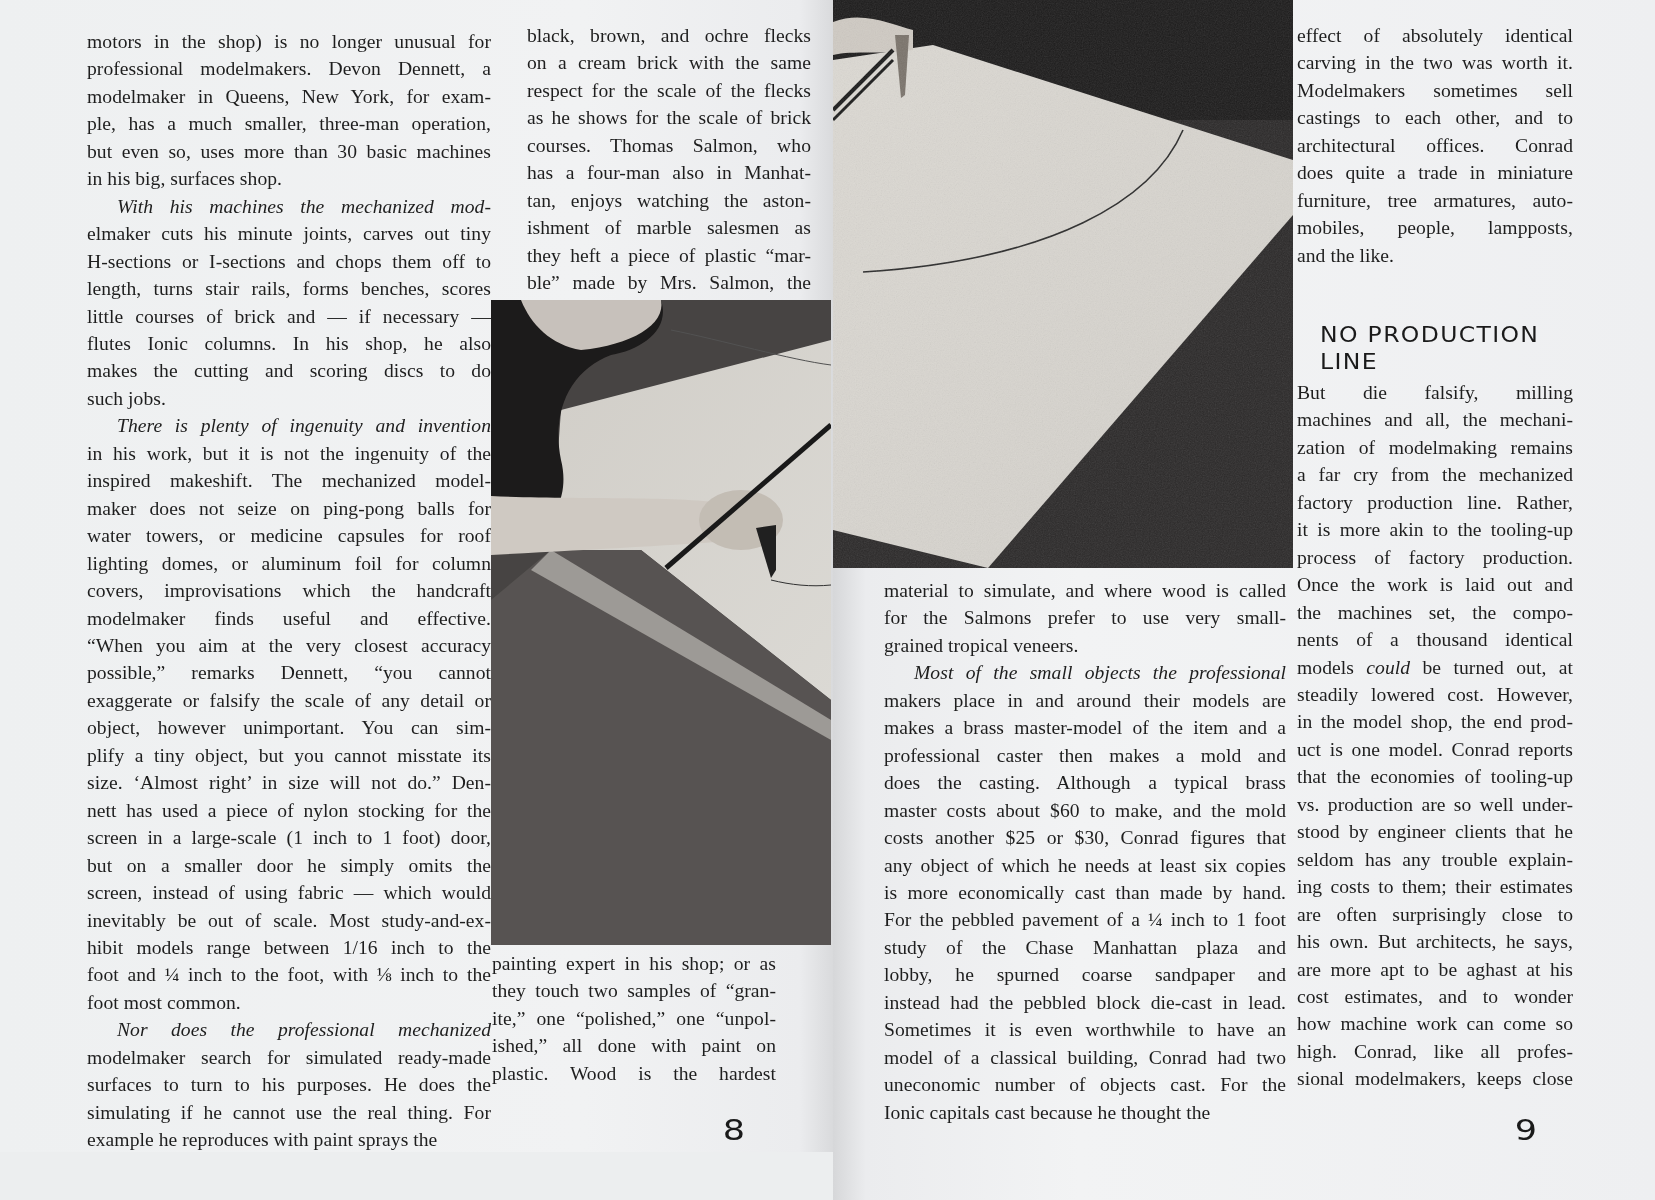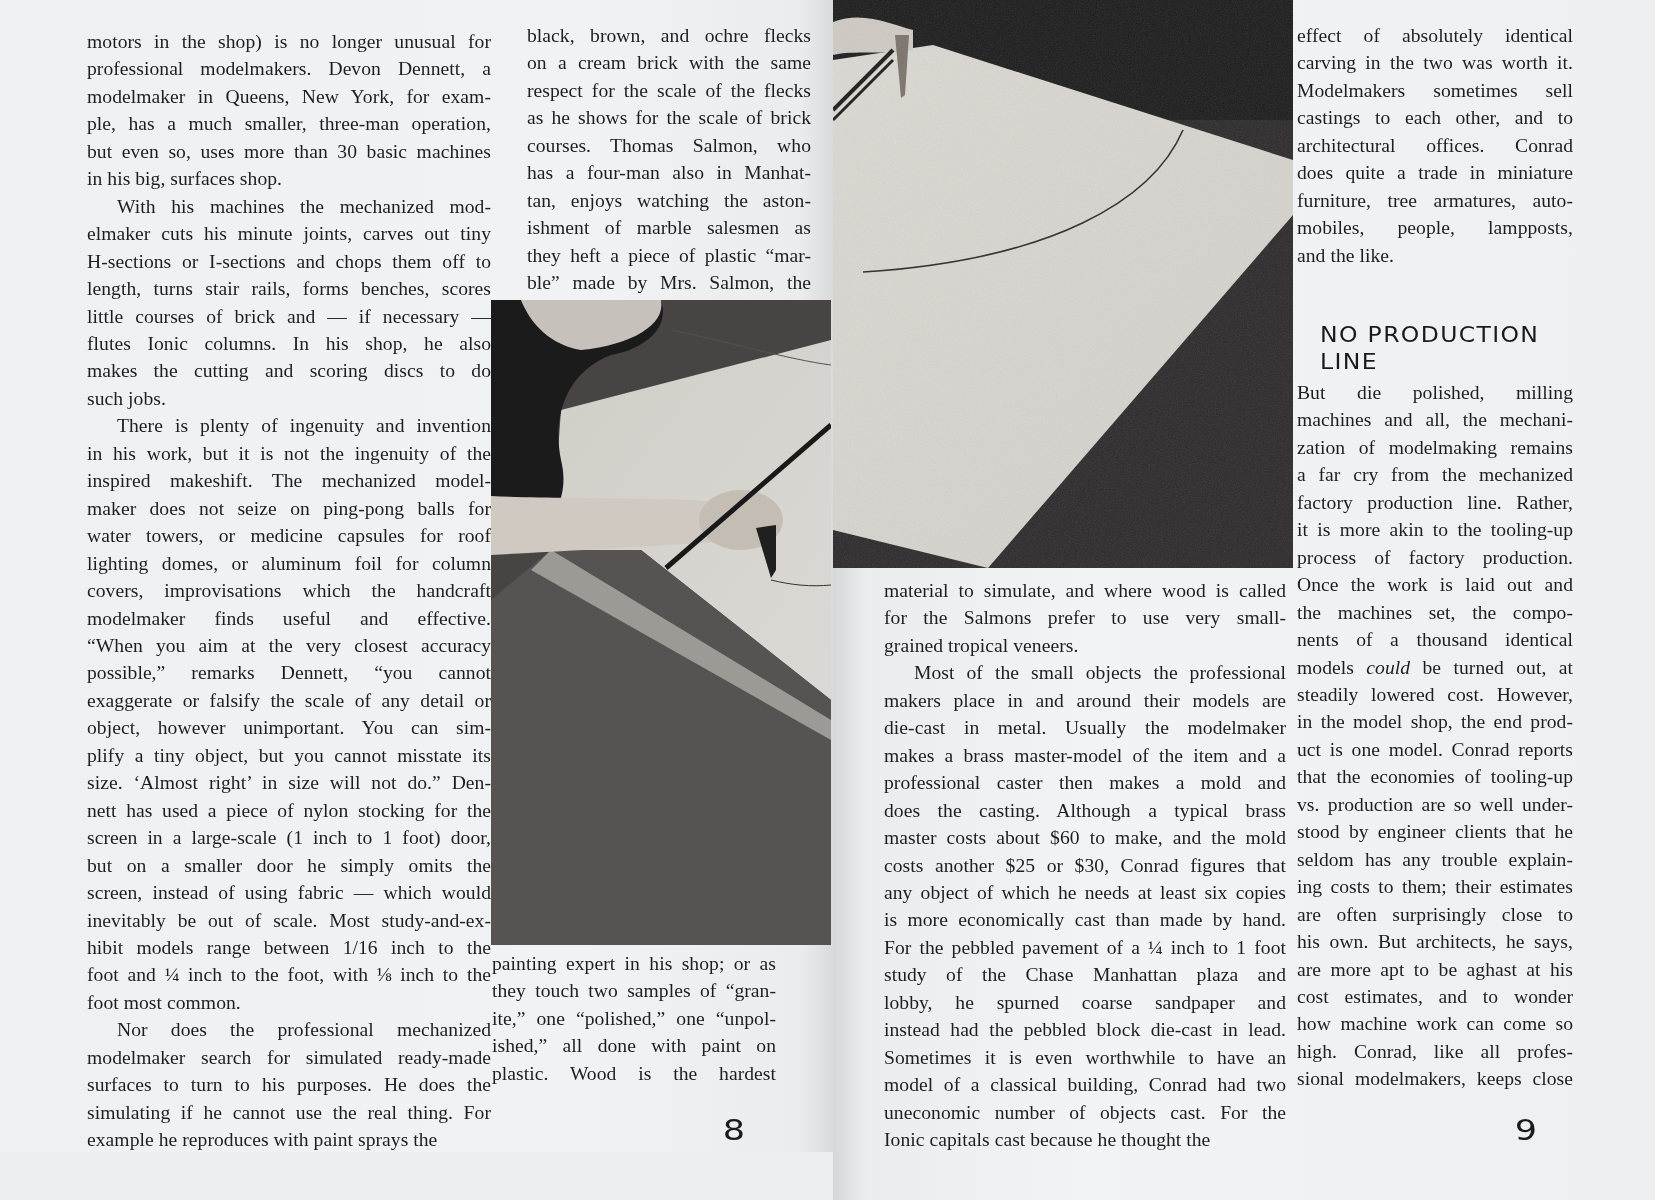--- a/index.html
+++ b/index.html
@@ -17,21 +17,21 @@
   .page-right {
     position: absolute; left: 833px; top: 0; width: 822px; height: 1200px;
     background: linear-gradient(to right, #d6d7d9 0%, #ebecee 4%, #f2f3f4 30%, #eeeff1 100%);
   }
   .col {
     position: absolute; font-size: 19.6px; line-height: 27.45px;
     text-align: justify; letter-spacing: 0.05px;
   }
   .col .line { display: block; white-space: nowrap; text-align-last: justify; text-align: justify; }
   .col .line.last { text-align-last: left; }
-  .indent { padding-left: 30px; }
+  .indent { padding-left: 30px; font-style: italic; }
   .col-a { left: 87px; top: 28px; width: 404px; }
   .col-b { left: 492px; top: 22px; width: 284px; margin-left: 35px; }
   .col-b-low { left: 492px; top: 950px; width: 284px; }
   .col-c { left: 884px; top: 577px; width: 402px; }
   .col-d { left: 1297px; top: 22px; width: 276px; }
   .col-d-low { left: 1297px; top: 379px; width: 276px; }
   .heading {
     position: absolute; left: 1320px; top: 322px; width: 260px;
     font-family: "DejaVu Sans", "Liberation Sans", sans-serif;
     font-size: 21px; line-height: 27px; letter-spacing: 1.2px; font-weight: normal;
@@ -190,21 +190,20 @@
       <rect width="460" height="568" filter="url(#grain2)" opacity="0.8"></rect>
     </svg>
   </div>
 
   <div class="col col-c">
       <span class="line">material to simulate, and where wood is called</span>
       <span class="line">for the Salmons prefer to use very small-</span>
       <span class="line last">grained tropical veneers.</span>
       <span class="line indent">Most of the small objects the professional</span>
       <span class="line">makers place in and around their models are</span>
-      <span class="line">die-cast in metal. Usually the modelmaker</span>
       <span class="line">makes a brass master-model of the item and a</span>
       <span class="line">professional caster then makes a mold and</span>
       <span class="line">does the casting. Although a typical brass</span>
       <span class="line">master costs about $60 to make, and the mold</span>
       <span class="line">costs another $25 or $30, Conrad figures that</span>
       <span class="line">any object of which he needs at least six copies</span>
       <span class="line">is more economically cast than made by hand.</span>
       <span class="line">For the pebbled pavement of a ¼ inch to 1 foot</span>
       <span class="line">study of the Chase Manhattan plaza and</span>
       <span class="line">lobby, he spurned coarse sandpaper and</span>
@@ -226,21 +225,21 @@
       <span class="line">mobiles, people, lampposts,</span>
       <span class="line last">and the like.</span>
     </div>
 
   <div class="heading">
     <div>NO PRODUCTION</div>
     <div>LINE</div>
   </div>
 
   <div class="col col-d-low">
-      <span class="line">But die polished, milling</span>
+      <span class="line">But die falsify, milling</span>
       <span class="line">machines and all, the mechani-</span>
       <span class="line">zation of modelmaking remains</span>
       <span class="line">a far cry from the mechanized</span>
       <span class="line">factory production line. Rather,</span>
       <span class="line">it is more akin to the tooling-up</span>
       <span class="line">process of factory production.</span>
       <span class="line">Once the work is laid out and</span>
       <span class="line">the machines set, the compo-</span>
       <span class="line">nents of a thousand identical</span>
       <span class="line">models <em>could</em> be turned out, at</span>

